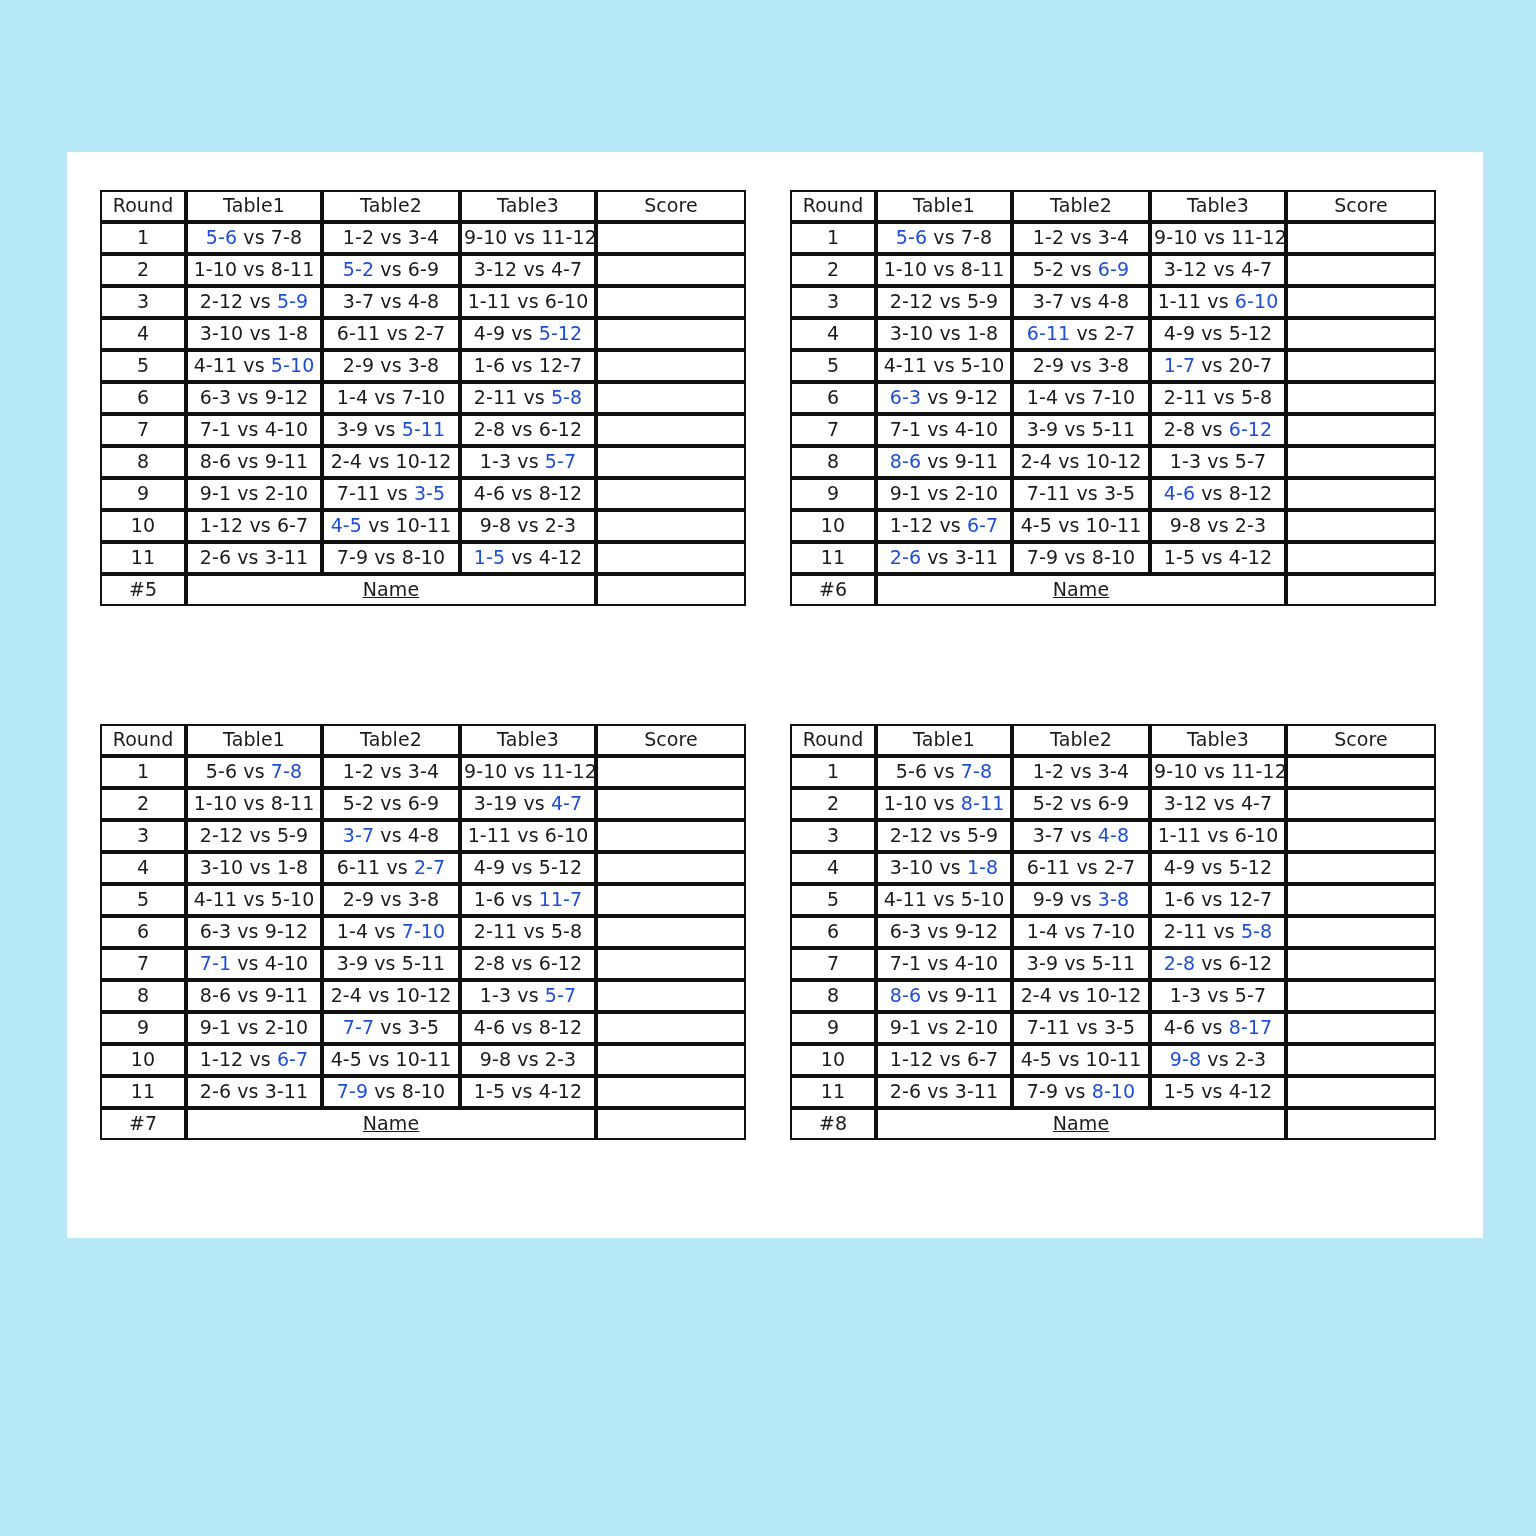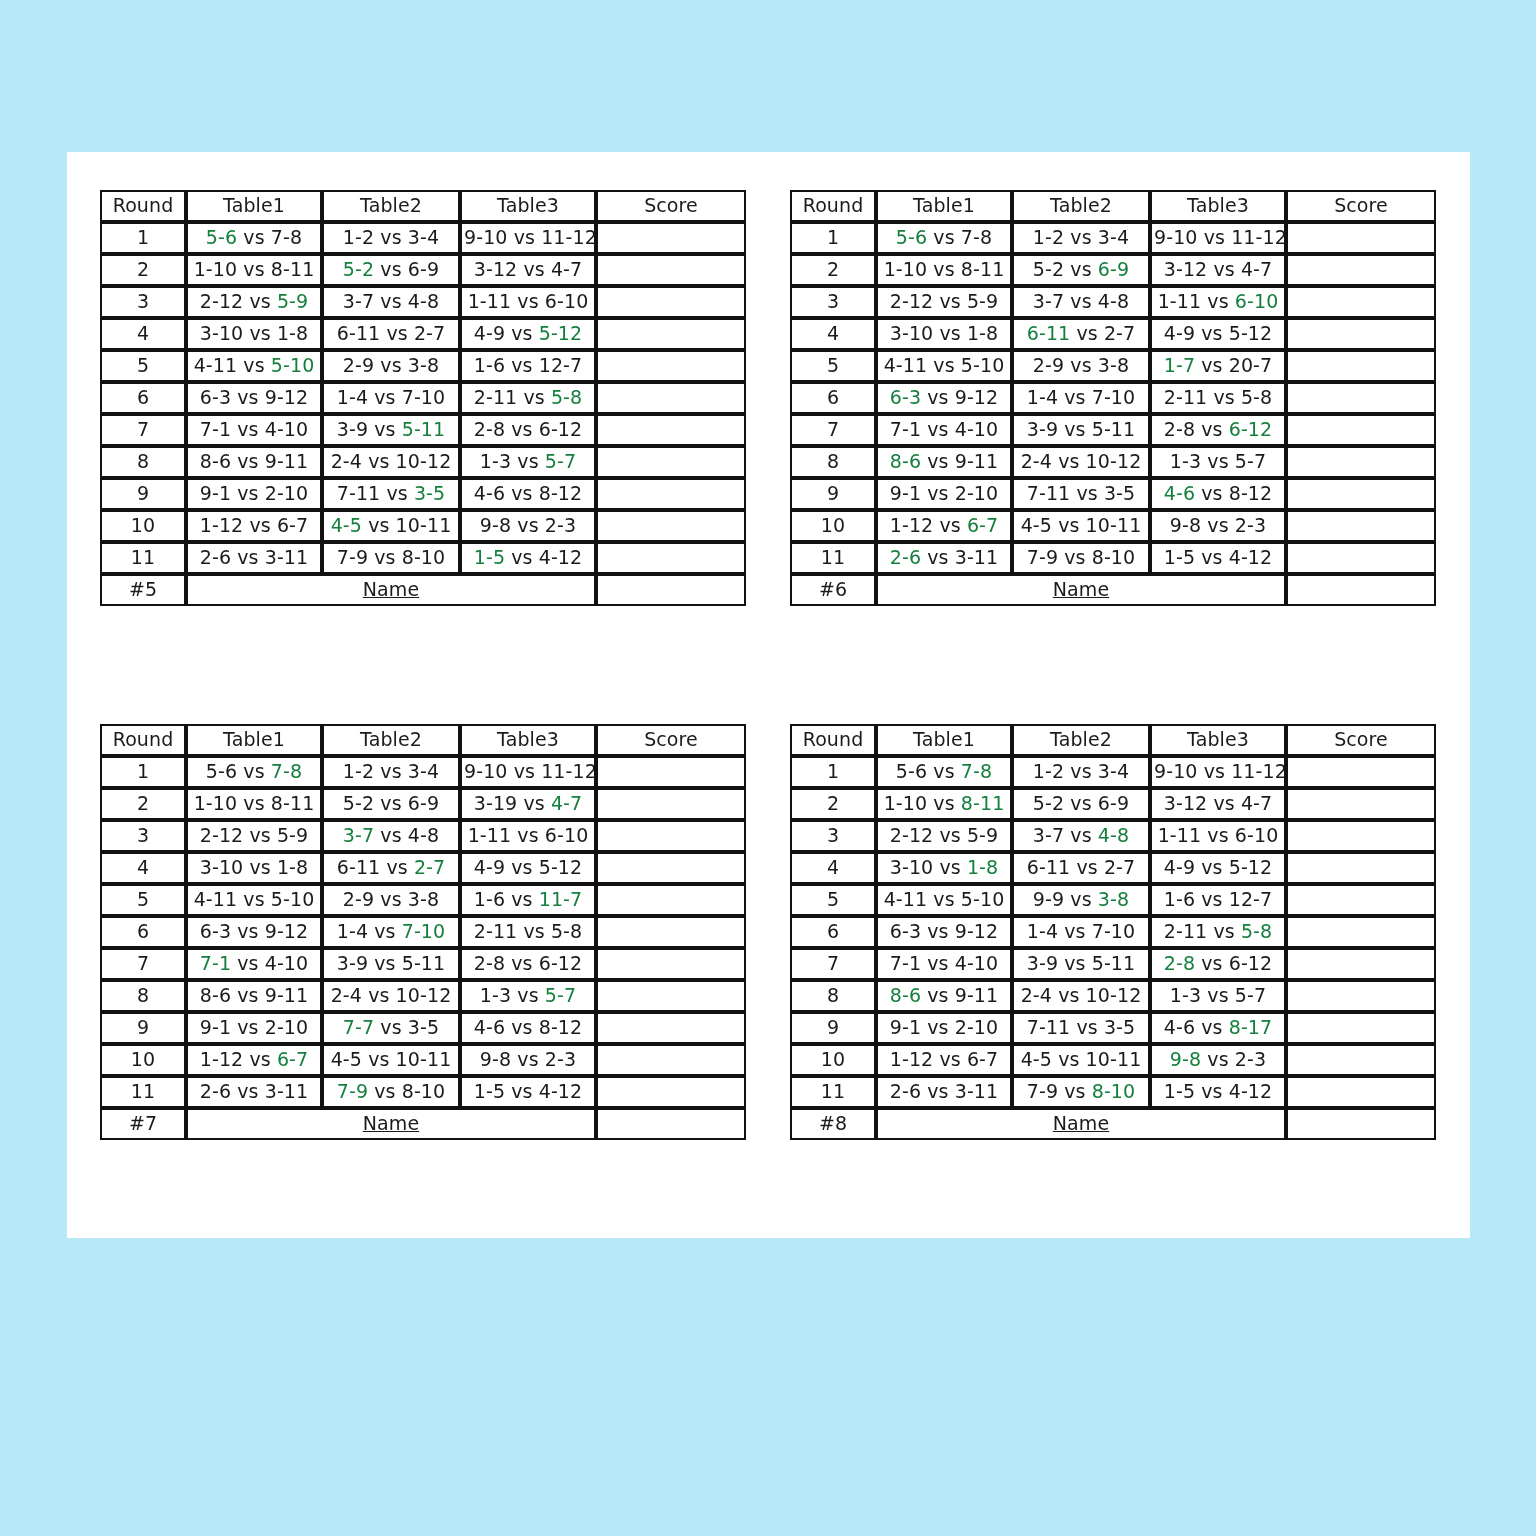--- a/index.html
+++ b/index.html
@@ -13,20 +13,21 @@
     font-family: "DejaVu Sans", sans-serif;
     overflow: hidden;
   }
   #sheet {
     position: absolute;
     left: 67px;
     top: 152px;
     width: 1403px;
     height: 1086px;
     background: #ffffff;
+    padding-left: 13px;
   }
   .grid {
     position: absolute;
     left: 0;
     top: 0;
     width: 100%;
     height: 100%;
   }
   .card {
     position: absolute;
@@ -82,21 +83,21 @@
     color: #f2564c;
     font-size: 19px;
   }
   td.name-cell {
     text-align: left;
     padding-left: 9px;
     font-size: 19px;
     text-decoration: underline;
   }
   .red {
-    color: #15803d;
+    color: #1d4ed8;
   }
   .cellwrap {
     white-space: nowrap;
     display: block;
   }
 </style>
 </head>
 <body>
 
 <div id="sheet">

